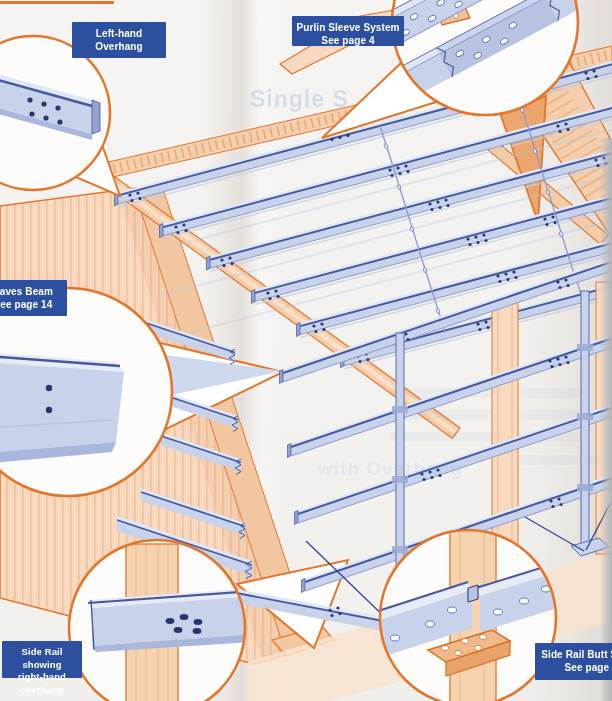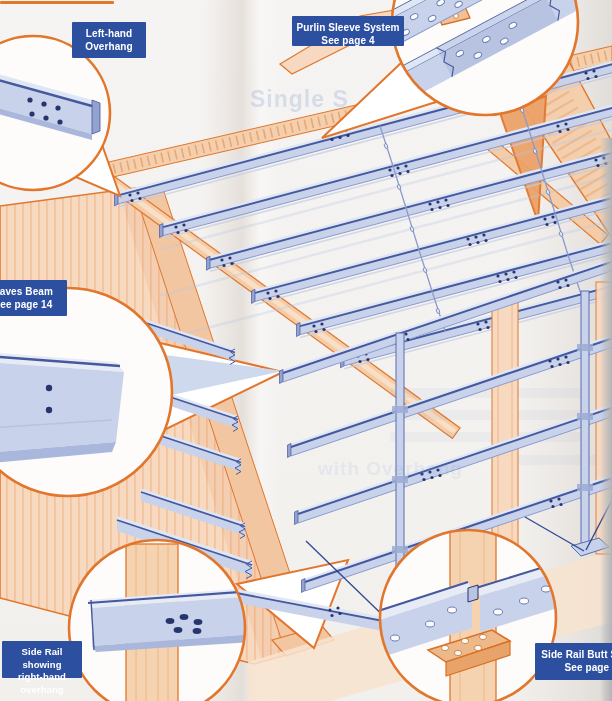--- a/index.html
+++ b/index.html
@@ -400,21 +400,21 @@
     <circle cx="468" cy="618" r="88" fill="none" class="oStroke" stroke-width="2.6"></circle>
   </g>
 
   <rect x="600" y="138" width="12" height="563" fill="url(#gradGray)"></rect>
   <rect x="0" y="1" width="114" height="3" rx="1" fill="#e1762c"></rect>
 </svg>
 
 <div class="ghost g2" style="left:318px; top:458px;">with Overhang</div>
 <div class="ghost" style="left:250px; top:86px; font-size:23px;">Single S</div>
 
-<div class="callout" style="left:72px; top:22px; width:74px; height:36px;">Left-hand
+<div class="callout" style="left:72px; top:22px; width:94px; height:36px;">Left-hand
 Overhang</div>
 <div class="callout" style="left:292px; top:16px; width:112px; height:30px;">Purlin Sleeve System
 See page 4</div>
 <div class="callout" style="left:-21px; top:280px; width:88px; height:36px;">Eaves Beam
 See page 14</div>
 <div class="callout small" style="left:2px; top:641px; width:80px; height:37px;">Side Rail showing
 right-hand overhang</div>
 <div class="callout" style="left:535px; top:643px; width:118px; height:37px;">Side Rail Butt System
 See page 12</div>
 

